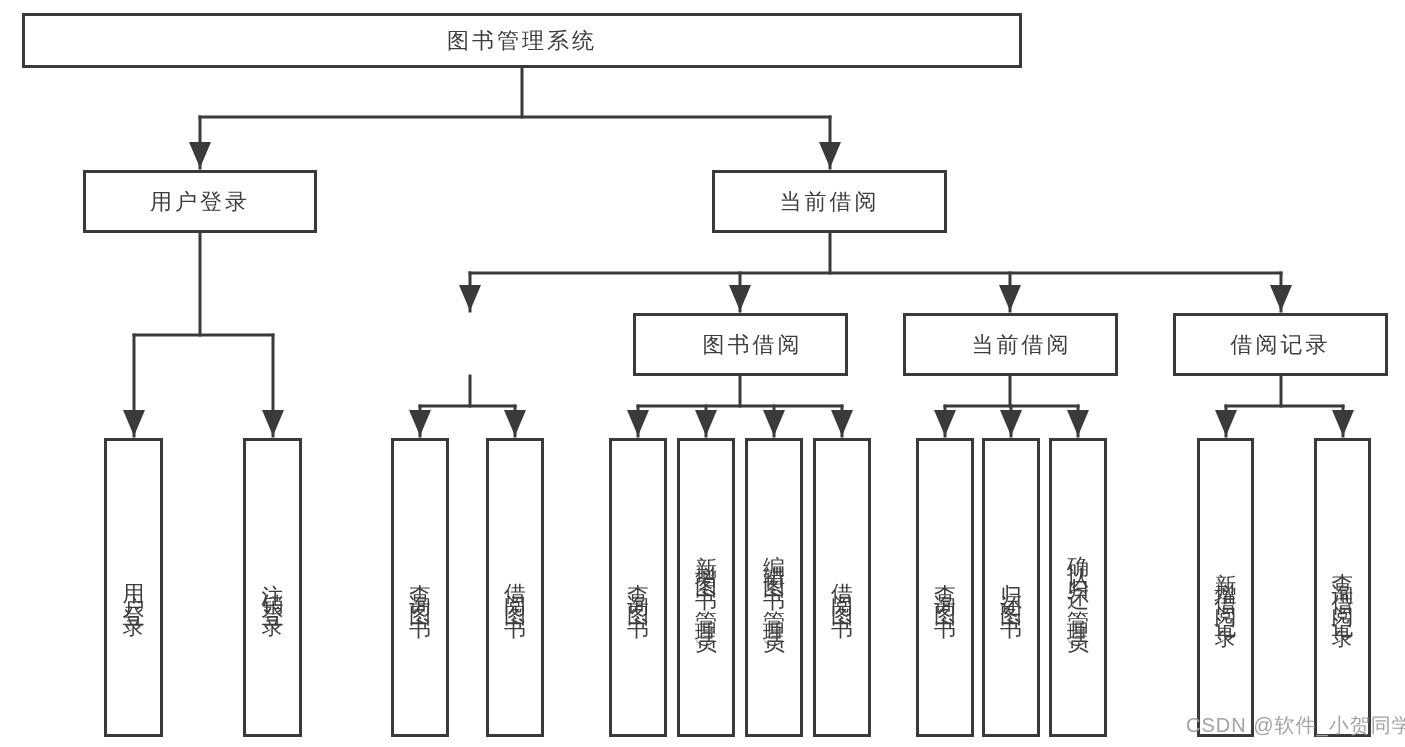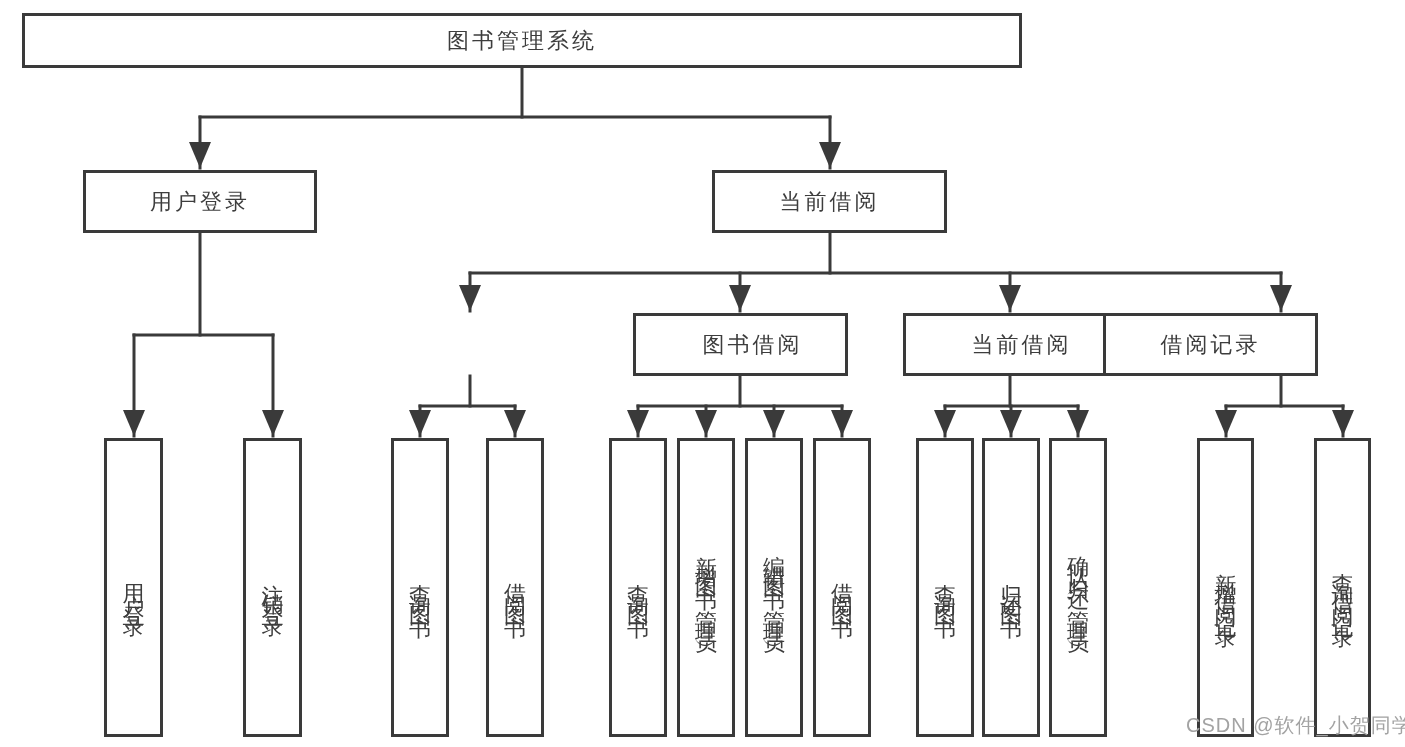--- a/index.html
+++ b/index.html
@@ -127,21 +127,21 @@
   <div class="box" style="left:712px; top:170px; width:235px; height:63px;">
     <span>当前借阅</span>
   </div>
 
   <div class="box" style="left:633px; top:313px; width:215px; height:63px;padding-left:24px;">
     <span>图书借阅</span>
   </div>
   <div class="box" style="left:903px; top:313px; width:215px; height:63px;padding-left:22px;">
     <span>当前借阅</span>
   </div>
-  <div class="box" style="left:1103px; top:313px; width:215px; height:63px;">
+  <div class="box" style="left:1173px; top:313px; width:215px; height:63px;">
     <span>借阅记录</span>
   </div>
 
   <div class="box leaf" style="left:104px; top:438px; width:59px; height:299px;">
     <span>用户登录</span>
   </div>
   <div class="box leaf" style="left:243px; top:438px; width:59px; height:299px;">
     <span>注销登录</span>
   </div>
 

